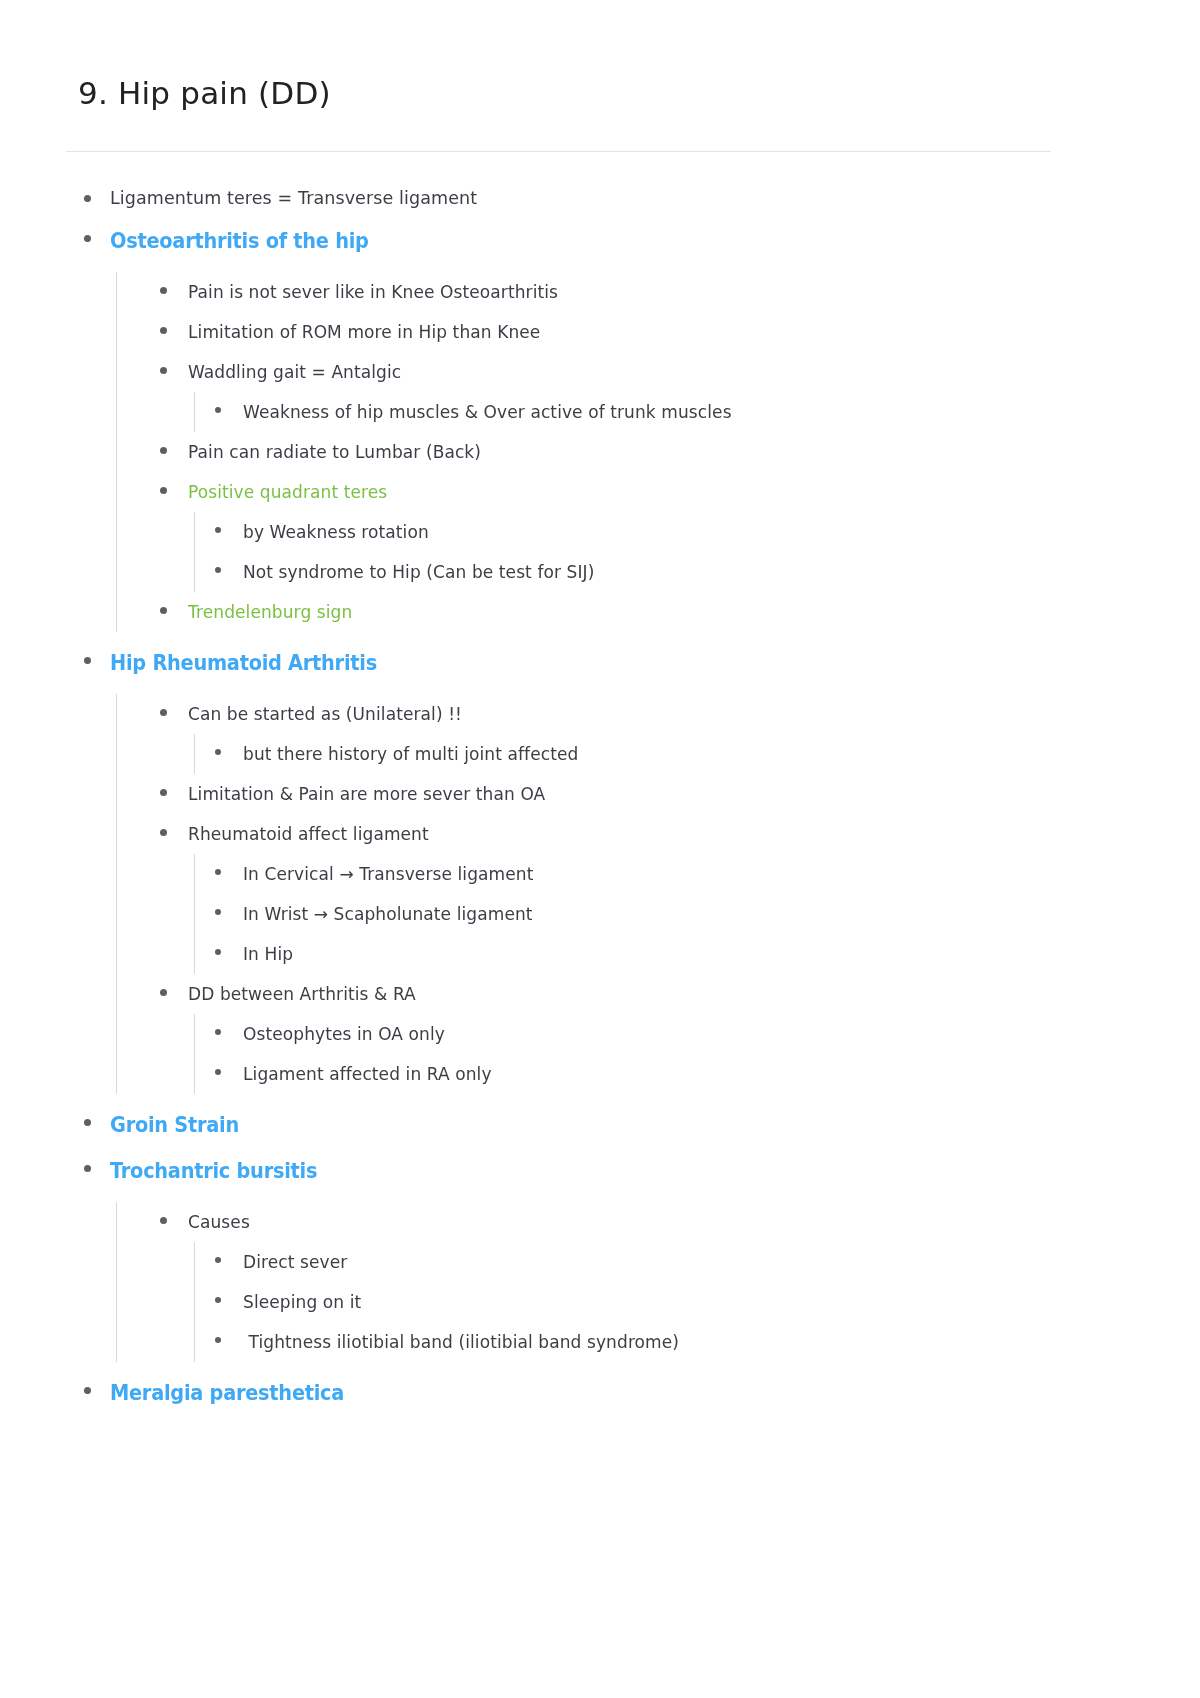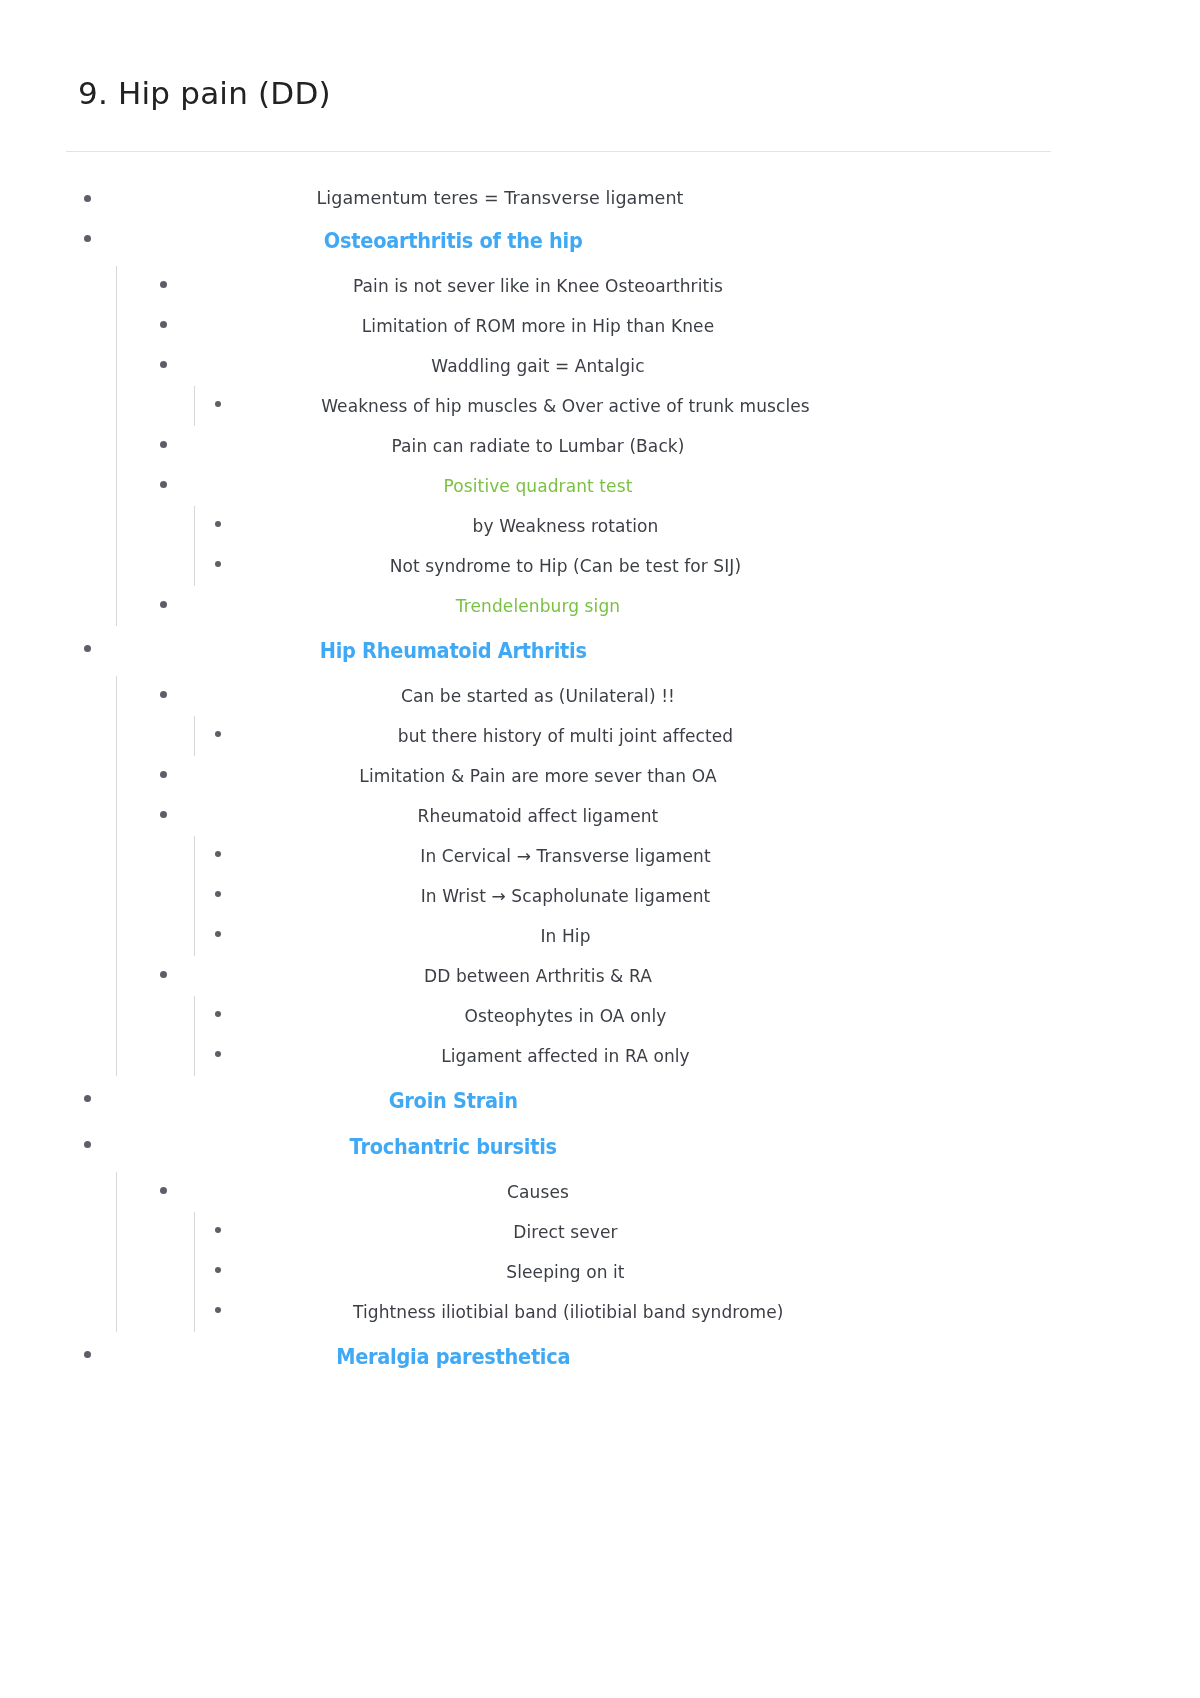--- a/index.html
+++ b/index.html
@@ -39,26 +39,25 @@
     background: #e3e3e3;
     margin: 38px 0 0 0;
     width: 985px;
   }
 
   
   ul.outline {
     list-style: none;
     margin: 0;
     padding: 0;
-    text-align: center;
   }
   ul.outline.lvl1 { margin-top: 26px; padding-left: 12px; }
 
   ul.outline.lvl2 {
-    margin: 2px;
+    margin: 8px;
     padding-left: 39px;
     border-left: 1px solid #d8d8d8;
     margin-left: 6px;
   }
   ul.outline.lvl3 {
     margin: 0;
     padding-left: 16px;
     border-left: 1px solid #d8d8d8;
     margin-left: 6px;
   }
@@ -151,21 +150,21 @@
                 <span class="txt lvl3">Weakness of hip muscles &amp; Over active of trunk muscles</span>
               </li>
             </ul>
           </li>
           <li class="row lvl2">
             <span class="bullet"></span>
             <span class="txt lvl2">Pain can radiate to Lumbar (Back)</span>
           </li>
           <li class="row lvl2">
             <span class="bullet"></span>
-            <span class="txt lvl2 green">Positive quadrant test</span>
+            <span class="txt lvl2 green">Positive quadrant teres</span>
             <ul class="outline lvl3">
               <li class="row lvl3">
                 <span class="bullet"></span>
                 <span class="txt lvl3">by Weakness rotation</span>
               </li>
               <li class="row lvl3">
                 <span class="bullet"></span>
                 <span class="txt lvl3">Not syndrome to Hip (Can be test for SIJ)</span>
               </li>
             </ul>

